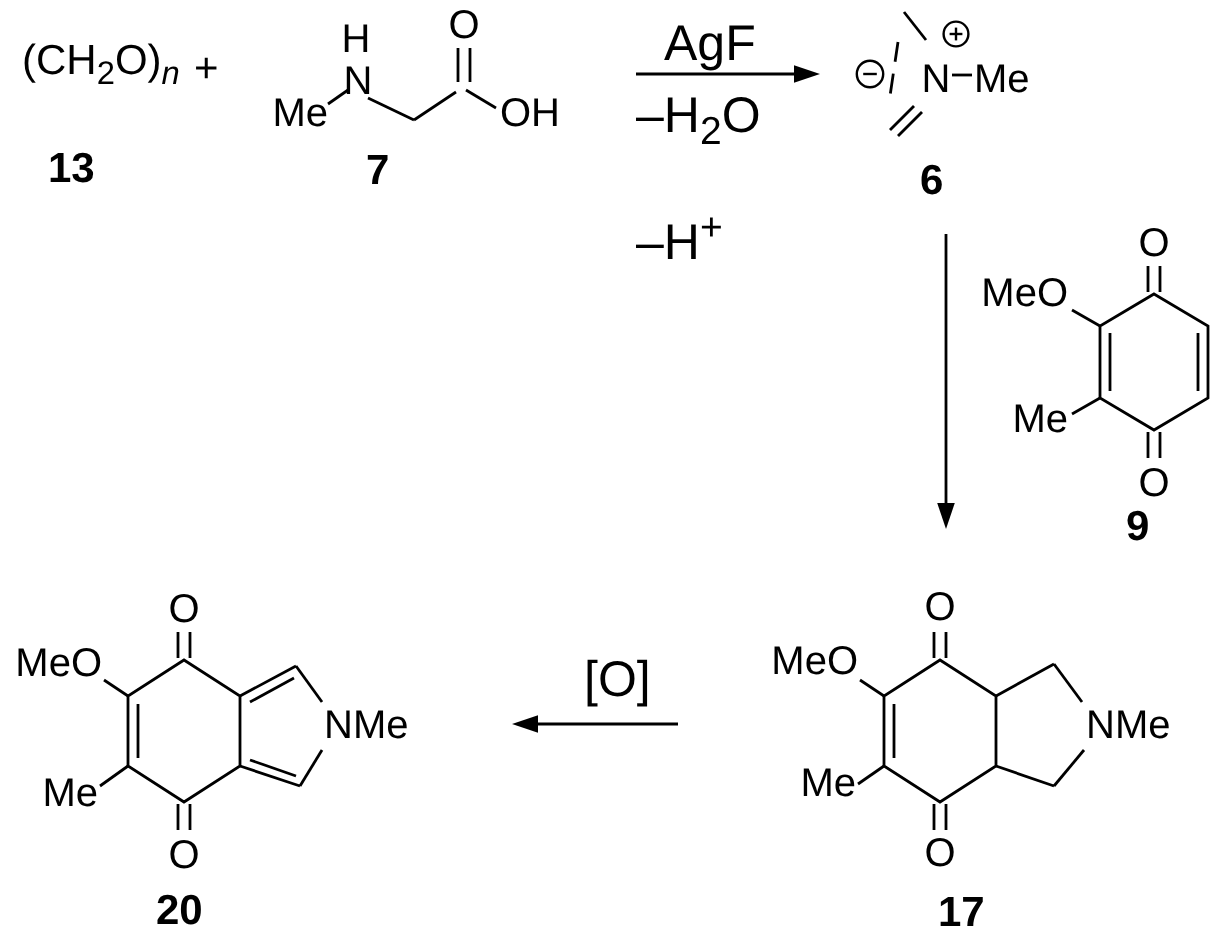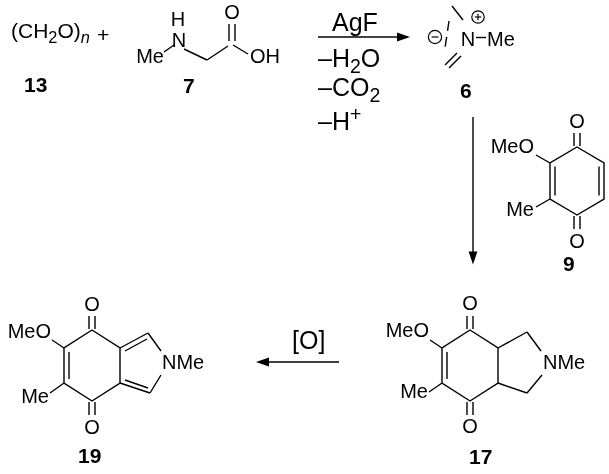--- a/index.html
+++ b/index.html
@@ -44,21 +44,20 @@
     <text x="250" y="63" text-anchor="start">OH</text>
   </svg>
   <div class="abs num" style="left:183px;top:74px;">7</div>
 
   <div class="abs t20" style="left:332px;top:9px;">AgF</div>
   <svg class="struct" style="left:314px;top:28px;" width="100" height="18" viewBox="314 28 100 18">
     <line class="bond" x1="318" y1="37" x2="399" y2="37"></line>
     <polygon class="fillk" points="410,37 397,32.6 397,41.4"></polygon>
   </svg>
   <div class="abs t20" style="left:318px;top:45px;"><span>–H</span><sub>2</sub><span>O</span></div>
-  <div class="abs t20" style="left:318px;top:74px;"><span>–CO</span><sub>2</sub></div>
   <div class="abs t20" style="left:318px;top:104px;"><span>–H</span><sup>+</sup></div>
 
   <svg class="struct" style="left:424px;top:0;" width="95" height="75" viewBox="424 0 95 75">
     <g>
       <circle class="thin" cx="435" cy="37" r="6.6"></circle>
       <line class="thin" x1="431.6" y1="37" x2="438.4" y2="37"></line>
     </g>
     <g>
       <line class="bond" x1="449" y1="21" x2="445" y2="48" stroke-dasharray="10 6"></line>
       <line class="bond" x1="452" y1="6" x2="463" y2="20"></line>
@@ -122,21 +121,21 @@
       <line class="bond" x1="161" y1="375" x2="150" y2="393"></line>
       <line class="bond" x1="150" y1="393" x2="120" y2="383"></line>
       <line class="bond" x1="125" y1="380" x2="148" y2="388"></line>
     </g>
     <text x="92" y="311" text-anchor="middle">O</text>
     <text x="92" y="434" text-anchor="middle">O</text>
     <text x="51" y="338" text-anchor="end">MeO</text>
     <text x="49" y="403" text-anchor="end">Me</text>
     <text x="162" y="369" text-anchor="start">NMe</text>
   </svg>
-  <div class="abs num" style="left:78px;top:444px;">19</div>
+  <div class="abs num" style="left:78px;top:444px;">20</div>
 
   <svg class="struct" style="left:370px;top:276px;" width="239" height="170" viewBox="370 276 239 170">
     <g>
       <polygon class="bond" points="470,330 498,348 498,383 470,401 442,383 442,348"></polygon>
       <line class="bond" x1="447" y1="352" x2="447" y2="379"></line>
       <line class="bond" x1="467" y1="316" x2="467" y2="329"></line>
       <line class="bond" x1="473" y1="316" x2="473" y2="329"></line>
       <line class="bond" x1="467" y1="402" x2="467" y2="415"></line>
       <line class="bond" x1="473" y1="402" x2="473" y2="415"></line>
       <line class="bond" x1="442" y1="348" x2="430" y2="340"></line>

